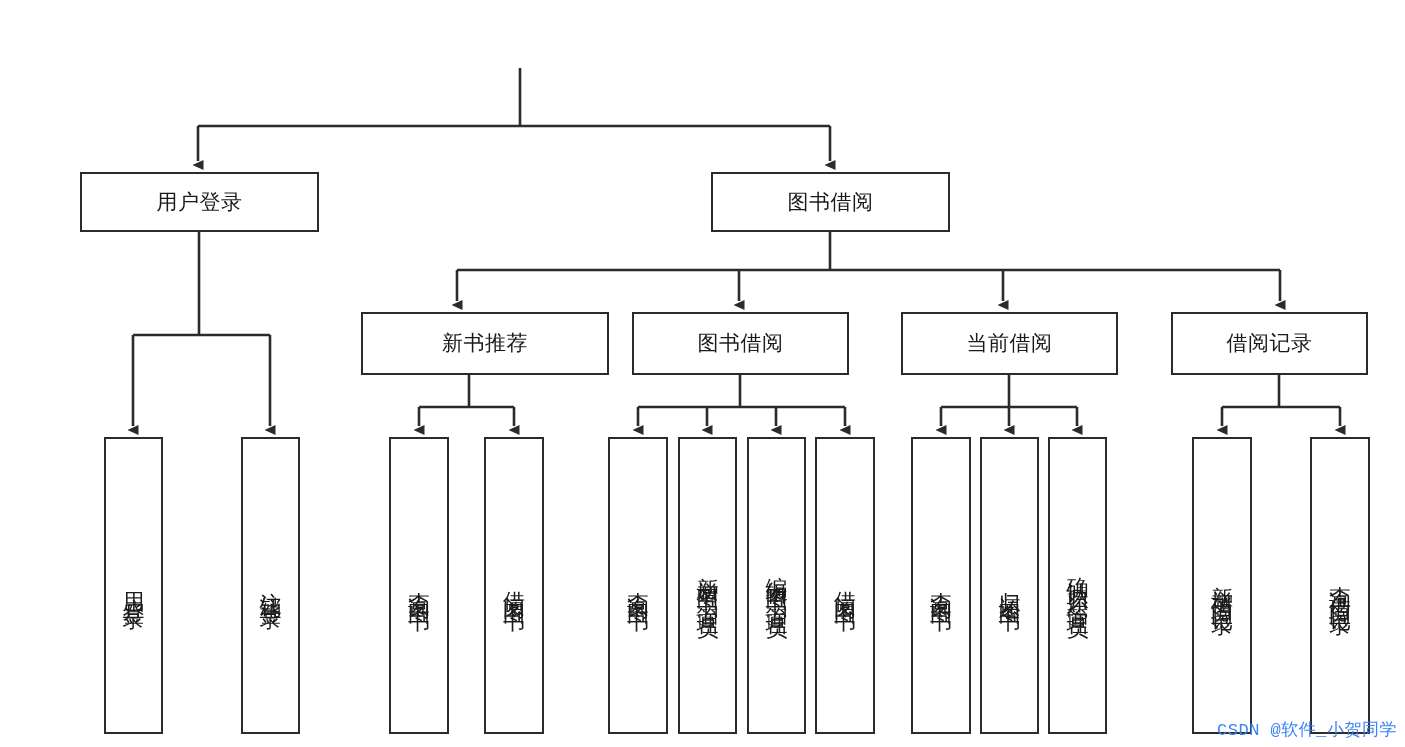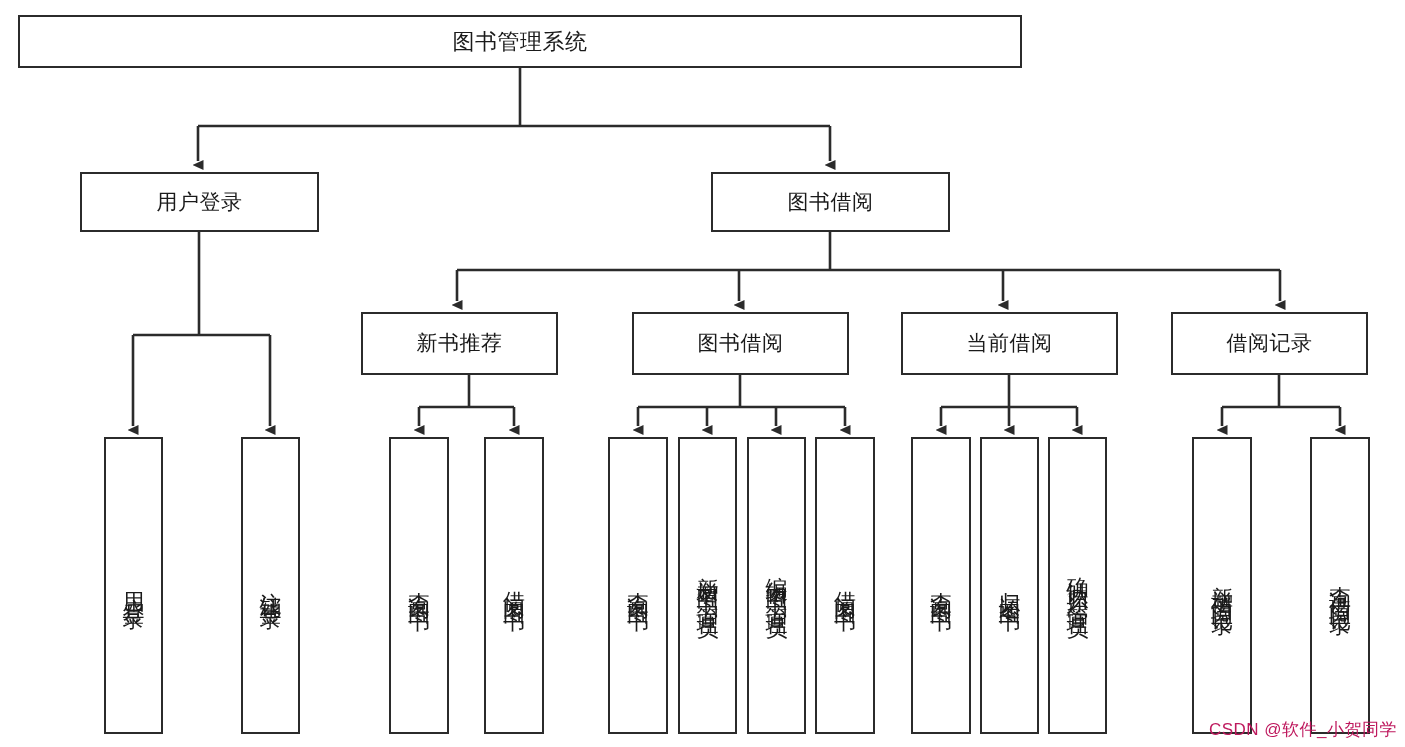--- a/index.html
+++ b/index.html
@@ -59,22 +59,22 @@
     font-size: 22px;
     letter-spacing: 6px;
     line-height: 1;
     max-height: 284px;
   }
   .watermark {
     position: absolute;
     right: 8px;
     bottom: 6px;
     font-size: 17px;
-    color: #be185d;
-    font-family: Liberation Sans, sans-serif;
+    color: #3b82f6;
+    font-family: Liberation Mono, monospace;
     white-space: nowrap;
     letter-spacing: 0.5px;
     pointer-events: none;
   }
 </style>
 </head>
 <body>
 
 <div id="diagram-root">
 
@@ -122,32 +122,29 @@
       <path d="M1077,407 L1077,426" marker-end="url(#arrowhead)"></path>
 
       <path d="M1279,375 L1279,407"></path>
       <path d="M1222,407 L1340,407"></path>
       <path d="M1222,407 L1222,426" marker-end="url(#arrowhead)"></path>
       <path d="M1340,407 L1340,426" marker-end="url(#arrowhead)"></path>
 
     </g>
   </svg>
 
-  <div class="node-box root horizontal" style="left:18px; top:15px; width:1004px; height:53px;">
-    <span class="node-label">图书管理系统</span>
-  </div>
 
   <div class="node-box horizontal" style="left:80px; top:172px; width:239px; height:60px;">
     <span class="node-label">用户登录</span>
   </div>
   <div class="node-box horizontal" style="left:711px; top:172px; width:239px; height:60px;">
     <span class="node-label">图书借阅</span>
   </div>
 
-  <div class="node-box horizontal" style="left:361px; top:312px; width:197px; height:63px;">
+  <div class="node-box horizontal" style="left:361px; top:312px; width:248px; height:63px;">
     <span class="node-label">新书推荐</span>
   </div>
   <div class="node-box horizontal" style="left:901px; top:312px; width:217px; height:63px;">
     <span class="node-label">当前借阅</span>
   </div>
   <div class="node-box horizontal" style="left:632px; top:312px; width:217px; height:63px;">
     <span class="node-label">图书借阅</span>
   </div>
   <div class="node-box horizontal" style="left:1171px; top:312px; width:197px; height:63px;">
     <span class="node-label">借阅记录</span>

